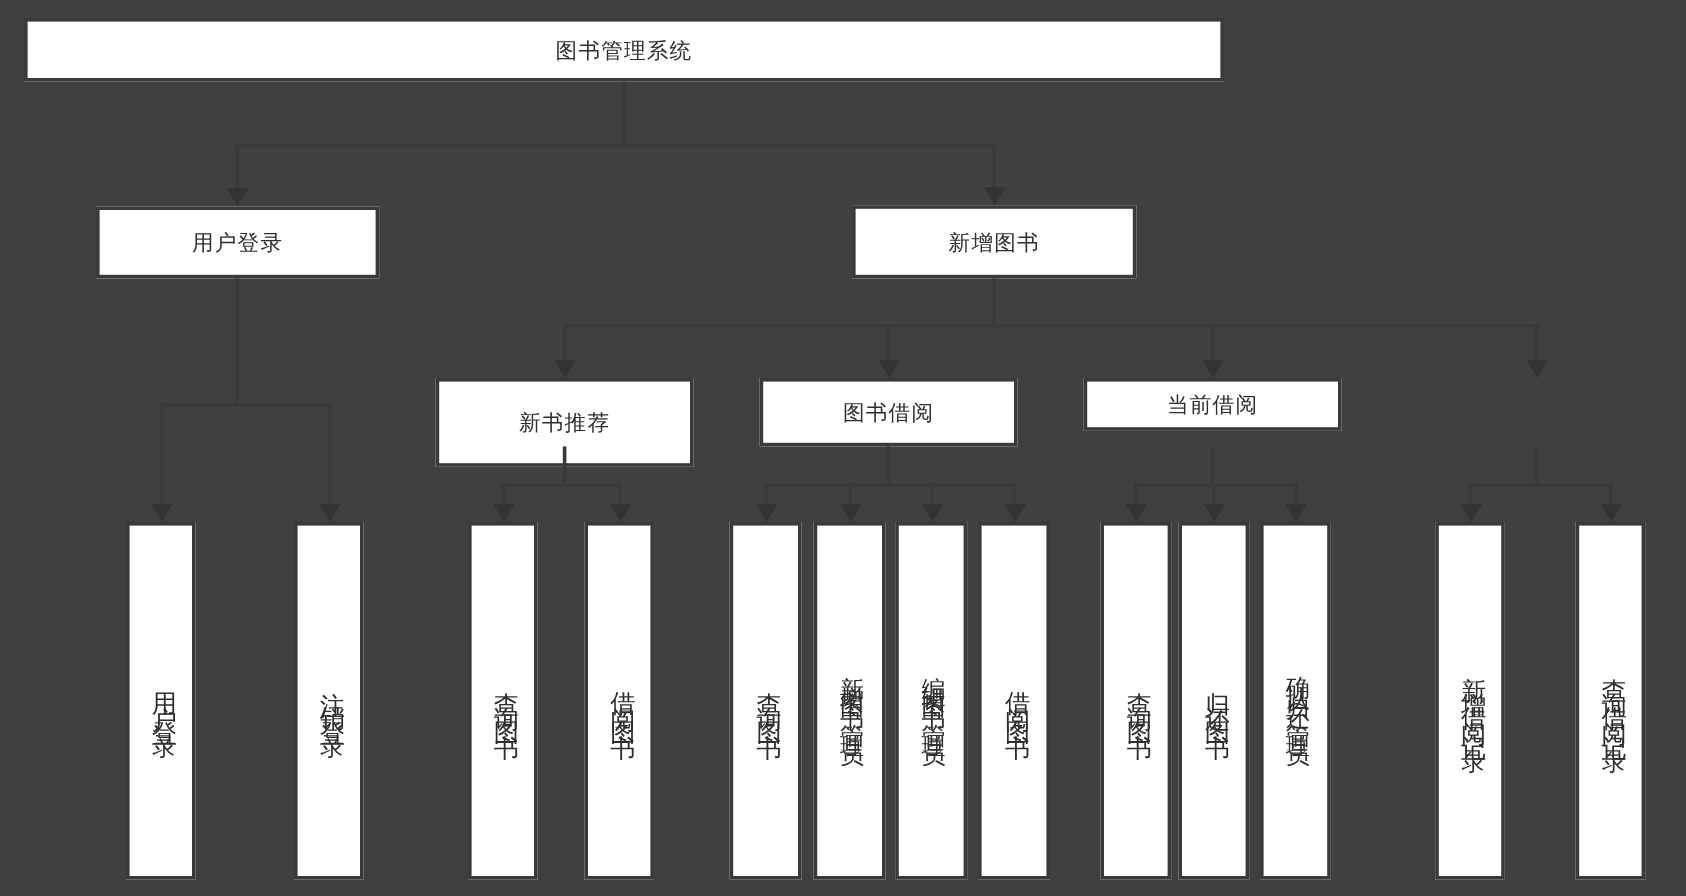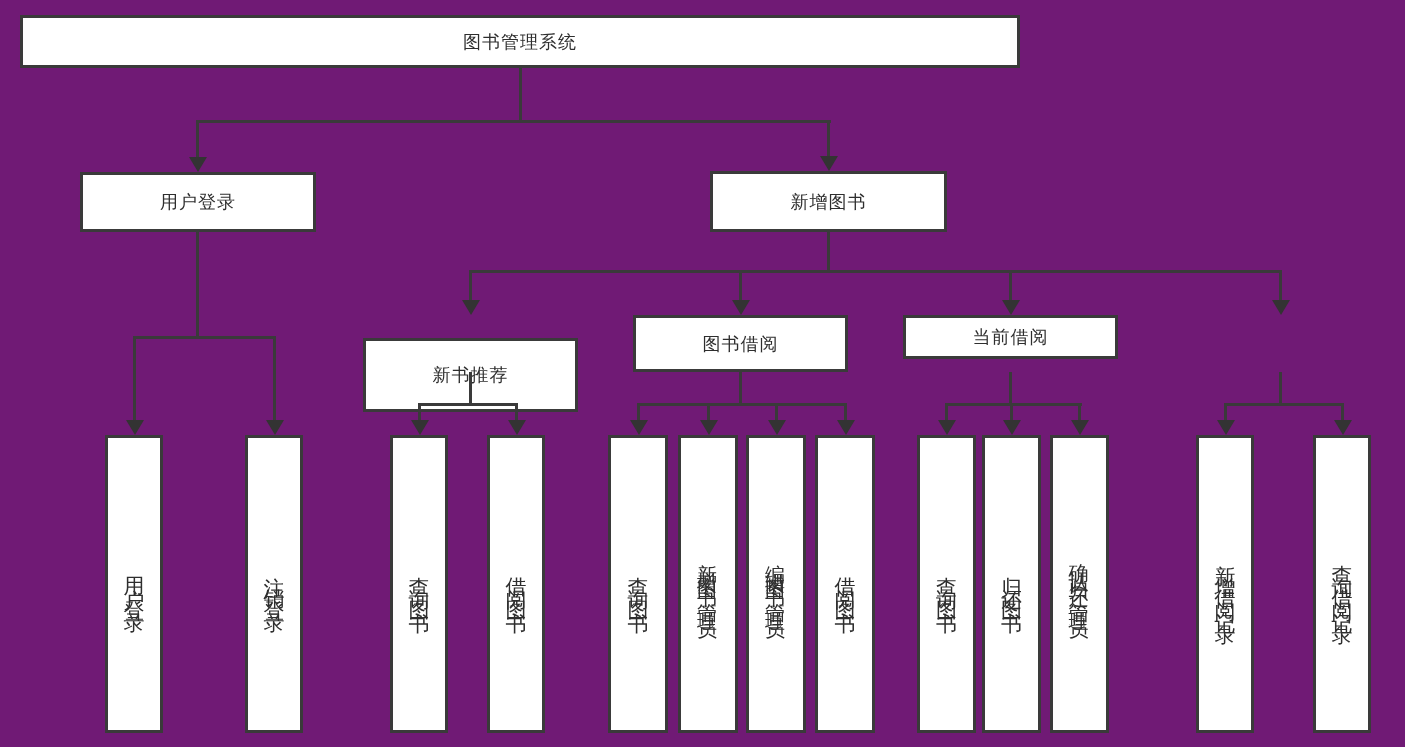--- a/index.html
+++ b/index.html
@@ -1,20 +1,20 @@
 <!DOCTYPE html>
 <html><head>
 <meta charset="utf-8">
 <style>
   html,body{margin:0;padding:0;background:#ffffff;}
   .canvas{
     position:relative;
     width:1405px;height:747px;
-    background:#701a75;
-    font-family:Liberation Serif, serif;
+    background:#404040;
+    font-family:Liberation Mono, monospace;
     overflow:hidden;
   }
   
   .hbox{
     position:absolute;
     border:3px solid #3a3a3a;
     background:#ffffff;
     display:flex;align-items:center;justify-content:center;
     font-size:18px;color:#2e2e2e;
     box-sizing:border-box;
@@ -64,21 +64,21 @@
   </div>
 
   <div class="hbox" style="left:80px;top:172px;width:236px;height:60px;">
     <span>用户登录</span>
   </div>
 
   <div class="hbox" style="left:710px;top:171px;width:237px;height:61px;">
     <span>新增图书</span>
   </div>
 
-  <div class="hbox" style="left:363px;top:315px;width:215px;height:74px;margin-top:23px;">
+  <div class="hbox" style="left:363px;top:315px;width:215px;height:74px;">
     <span>新书推荐</span>
   </div>
 
   <div class="hbox" style="left:633px;top:315px;width:215px;height:57px;">
     <span>图书借阅</span>
   </div>
 
   <div class="hbox" style="left:903px;top:315px;width:215px;height:44px;">
     <span>当前借阅</span>
   </div>

